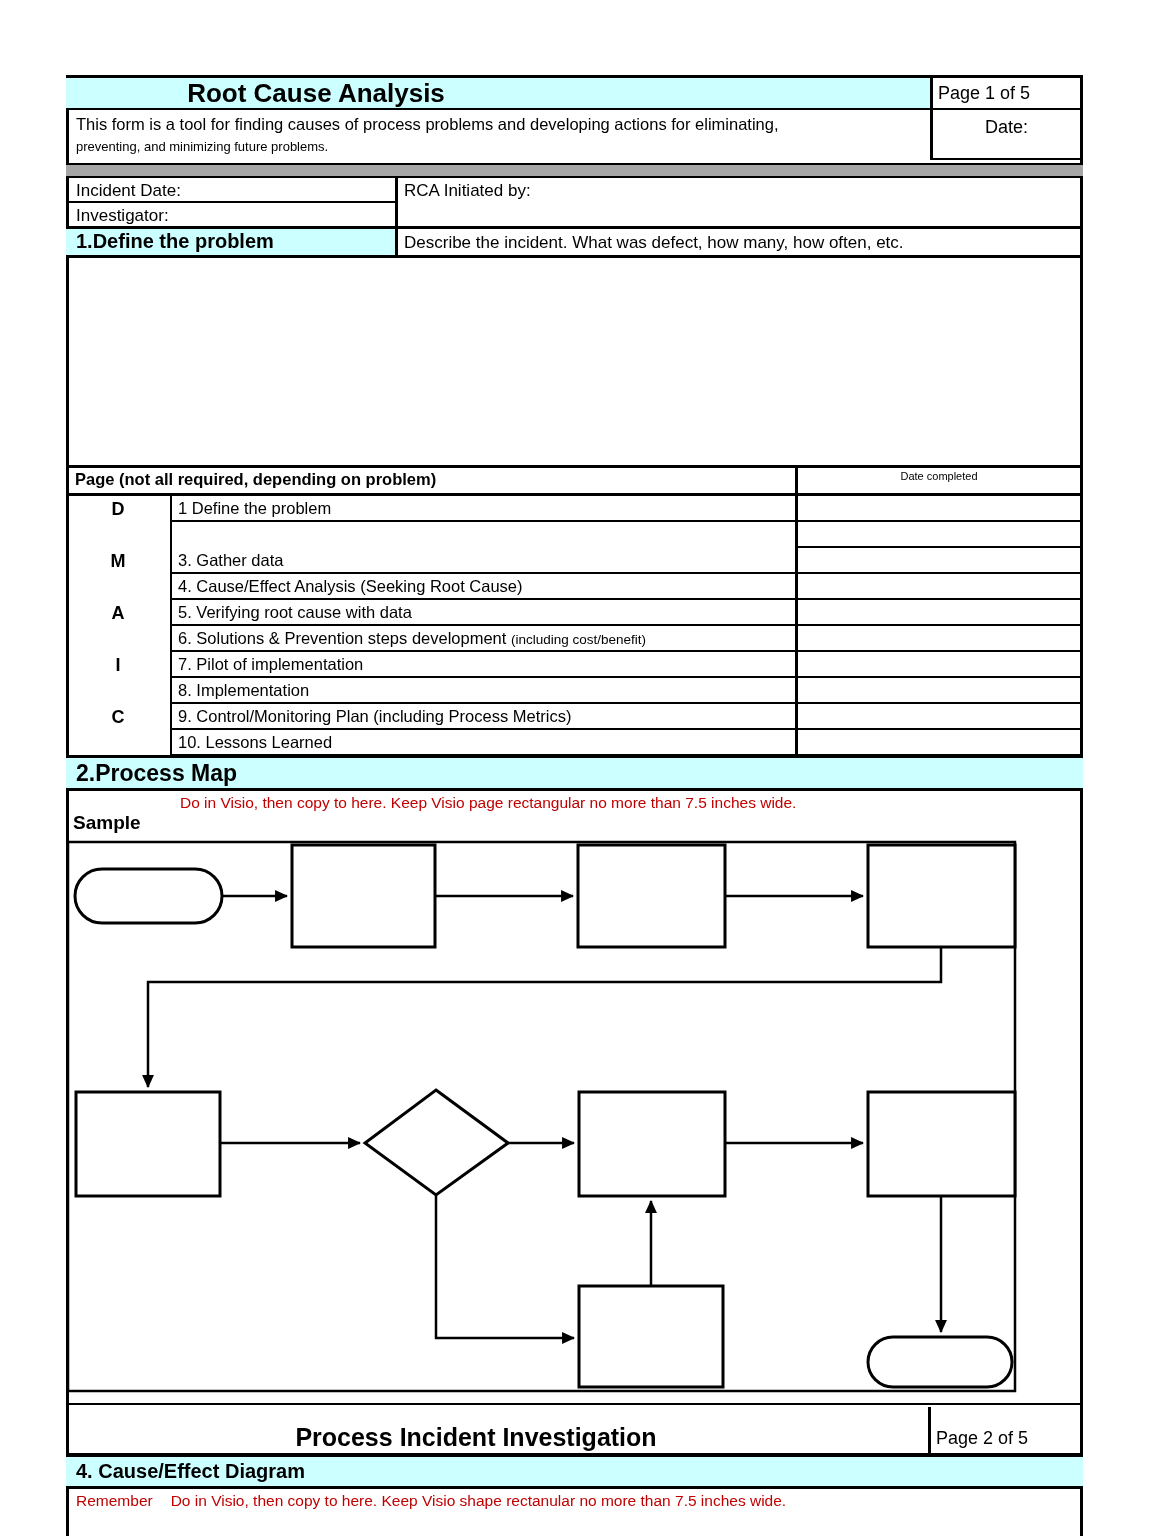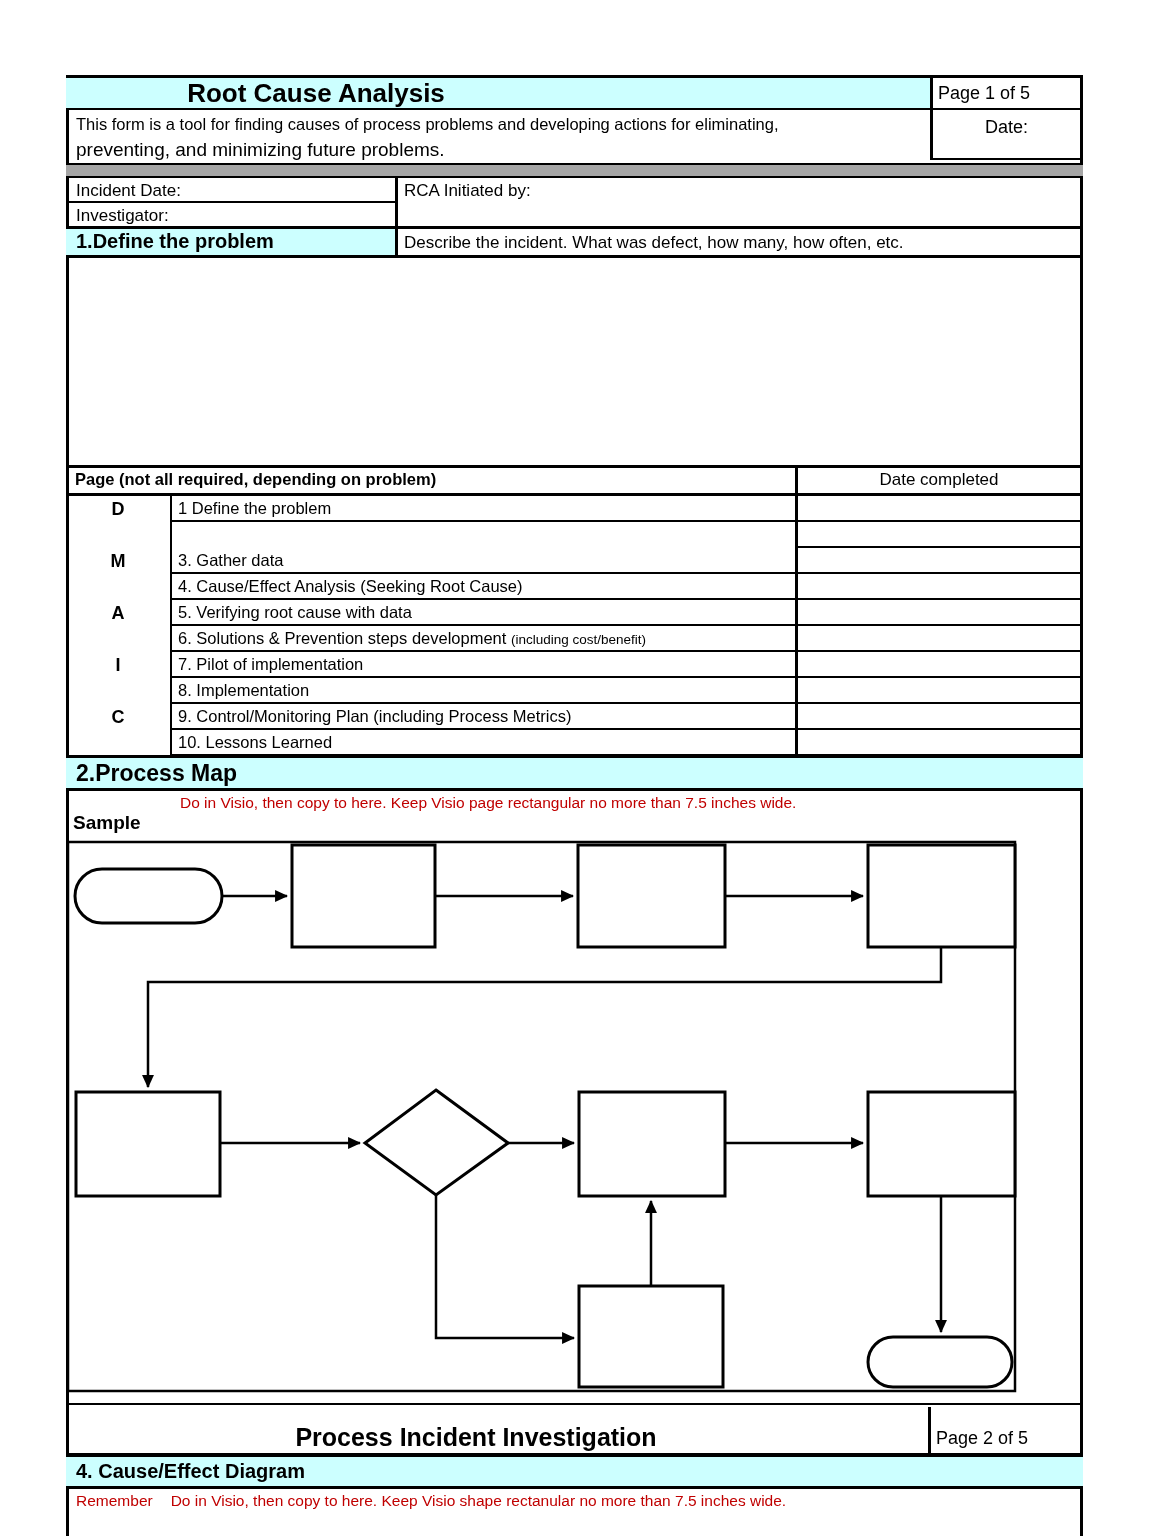--- a/index.html
+++ b/index.html
@@ -26,21 +26,21 @@
   <div class="abs blk" style="left:1080px;top:75px;width:3px;height:1461px;"></div>
   <div class="abs blk" style="left:66px;top:75px;width:1017px;height:3px;"></div>
 
   <div class="abs cyan" style="left:66px;top:78px;width:864px;height:30px;"></div>
   <div class="abs bold" style="left:66px;top:79px;width:500px;text-align:center;font-size:26px;line-height:28px;">Root Cause Analysis</div>
   <div class="abs blk" style="left:930px;top:75px;width:3px;height:85px;"></div>
   <div class="abs" style="left:938px;top:83px;font-size:18px;">Page 1 of 5</div>
   <div class="abs blk" style="left:66px;top:108px;width:1017px;height:2px;"></div>
 
   <div class="abs" style="left:76px;top:115px;font-size:16.5px;white-space:nowrap;">This form is a tool for finding causes of process problems and developing actions for eliminating,</div>
-  <div class="abs" style="left:76px;top:139px;font-size:19px;white-space:nowrap;">preventing, and minimizing future problems.</div>
+  <div class="abs" style="left:76px;top:139px;font-size:13px;white-space:nowrap;">preventing, and minimizing future problems.</div>
   <div class="abs" style="left:930px;top:117px;width:153px;text-align:center;font-size:18px;">Date:</div>
   <div class="abs blk" style="left:930px;top:158px;width:153px;height:2px;"></div>
 
   <div class="abs" style="left:66px;top:163px;width:1017px;height:15px;background:#A6A6A6;border-top:2px solid #000;border-bottom:2px solid #000;"></div>
 
   <div class="abs" style="left:66px;top:178px;width:329px;height:25px;border-bottom:2px solid #000;"></div>
   <div class="abs" style="left:76px;top:181px;font-size:17px;">Incident Date:</div>
   <div class="abs" style="left:66px;top:203px;width:329px;height:25px;"></div>
   <div class="abs" style="left:76px;top:206px;font-size:17px;">Investigator:</div>
   <div class="abs blk" style="left:395px;top:178px;width:3px;height:79px;"></div>
@@ -50,21 +50,21 @@
   <div class="abs blk" style="left:66px;top:226px;width:1017px;height:3px;"></div>
   <div class="abs cyan" style="left:66px;top:229px;width:329px;height:26px;"></div>
   <div class="abs bold" style="left:76px;top:230px;font-size:20px;">1.Define the problem</div>
   <div class="abs" style="left:404px;top:233px;font-size:17px;white-space:nowrap;">Describe the incident. What was defect, how many, how often, etc.</div>
   <div class="abs blk" style="left:66px;top:255px;width:1017px;height:3px;"></div>
 
   <div class="abs" style="left:69px;top:258px;width:1011px;height:207px;background:#fff;"></div>
 
   <div class="abs blk" style="left:66px;top:465px;width:1017px;height:3px;"></div>
   <div class="abs bold" style="left:75px;top:470px;font-size:16.5px;white-space:nowrap;">Page (not all required, depending on problem)</div>
-  <div class="abs" style="left:795px;top:470px;width:288px;text-align:center;font-size:17px;">Date completed</div>
+  <div class="abs" style="left:795px;top:470px;width:288px;text-align:center;font-size:11px;">Date completed</div>
   <div class="abs blk" style="left:66px;top:493px;width:1017px;height:3px;"></div>
   <div class="abs blk" style="left:795px;top:465px;width:3px;height:291px;"></div>
   <div class="abs blk" style="left:170px;top:496px;width:2px;height:259px;"></div>
 
   <div class="abs phase-letter" style="left:66px;top:496px;width:104px;">D</div>
   <div class="abs phase-letter" style="left:66px;top:548px;width:104px;">M</div>
   <div class="abs phase-letter" style="left:66px;top:600px;width:104px;">A</div>
   <div class="abs phase-letter" style="left:66px;top:652px;width:104px;">I</div>
   <div class="abs phase-letter" style="left:66px;top:704px;width:104px;">C</div>
 

